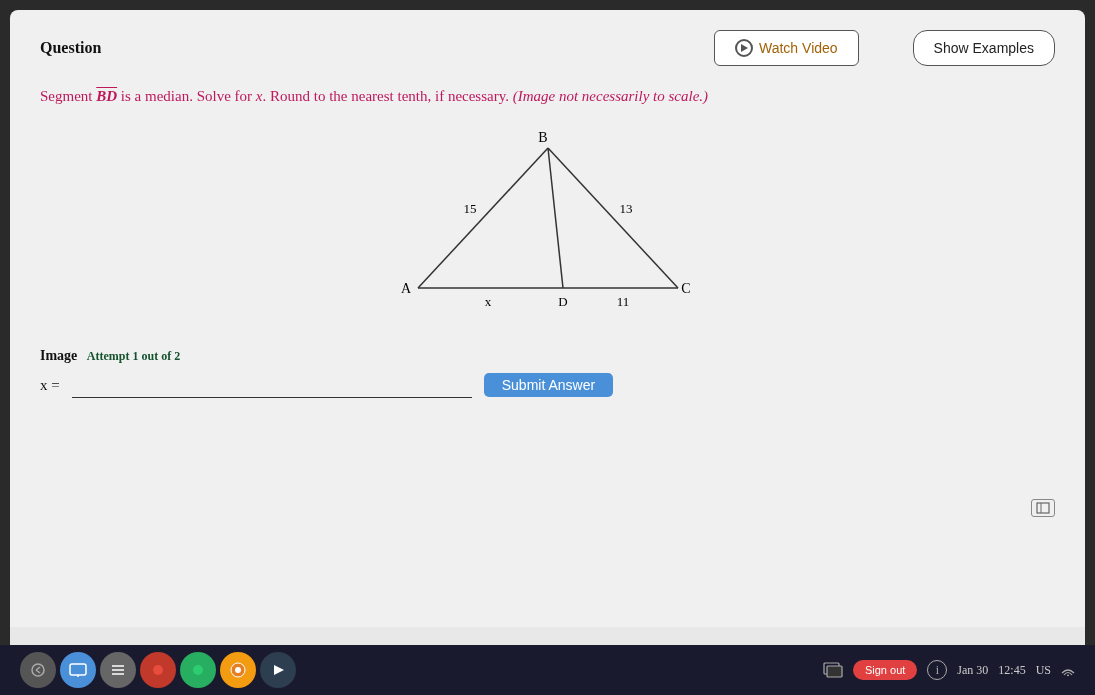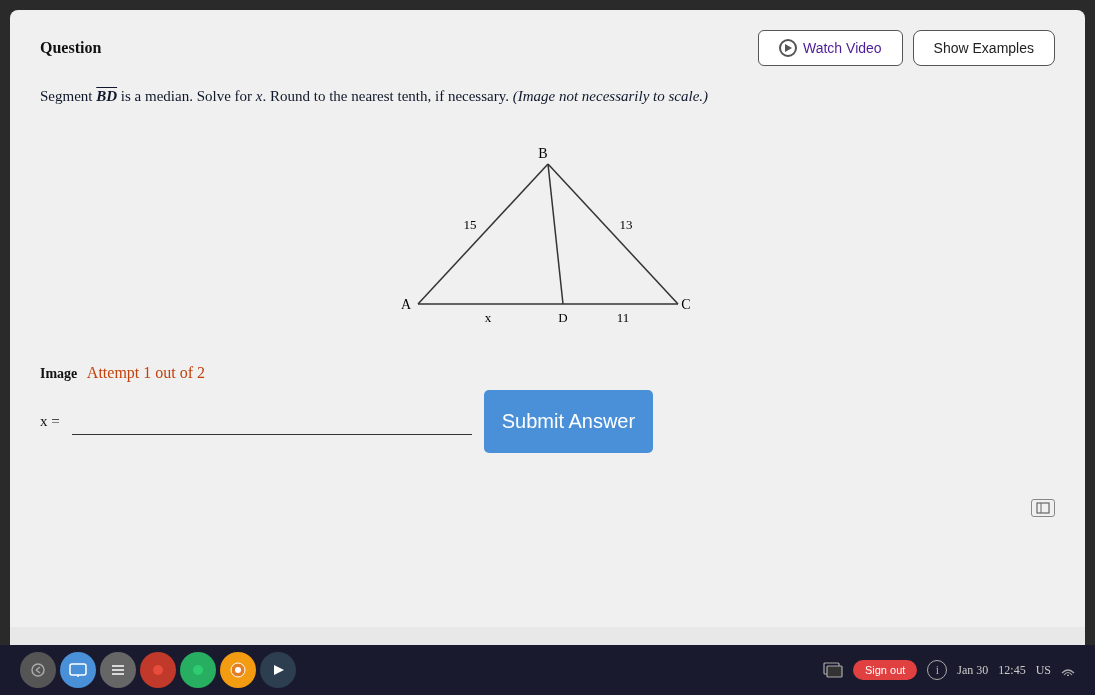--- a/index.html
+++ b/index.html
@@ -44,21 +44,21 @@
     .btn-watch-video {
       border: 1.5px solid #555;
       background: white;
       border-radius: 6px;
       padding: 8px 20px;
       font-size: 14px;
       cursor: pointer;
       display: flex;
       align-items: center;
       gap: 6px;
-      color: #4c1d95;
+      color: #a16207;
     }
 
     .btn-watch-video .play-circle {
       width: 18px;
       height: 18px;
       border-radius: 50%;
       border: 2px solid #555;
       display: inline-flex;
       align-items: center;
       justify-content: center;
@@ -69,32 +69,33 @@
       height: 0;
       border-top: 4px solid transparent;
       border-bottom: 4px solid transparent;
       border-left: 7px solid #555;
       margin-left: 1px;
     }
 
     .btn-show-examples {
       border: 1.5px solid #555;
       background: white;
-      border-radius: 8px;
+      border-radius: 14px;
       padding: 8px 20px;
       font-size: 14px;
       cursor: pointer;
       color: #222;
+      margin-left: 44px;
     }
 
     .problem-text {
       font-size: 15px;
-      color: #0f172a;
+      color: #be185d;
       line-height: 1.6;
-      margin-bottom: 36px;
+      margin-bottom: 20px;
     }
 
     .problem-text .overline {
       text-decoration: overline;
       font-weight: bold;
       font-style: italic;
     }
 
     .italic-note {
       font-style: italic;
@@ -111,23 +112,23 @@
     }
 
     .answer-label {
       font-weight: bold;
       font-size: 14px;
       color: #111;
       margin-bottom: 8px;
     }
 
     .attempt-text {
-      font-size: 16px;
-      color: #c2410c;
-      font-weight: normal;
+      font-size: 12px;
+      color: #14532d;
+      font-weight: bold;
       margin-left: 6px;
     }
 
     .answer-row {
       display: flex;
       align-items: center;
       gap: 12px;
     }
 
     .x-equals {
@@ -143,22 +144,22 @@
       font-size: 15px;
       padding: 4px 2px;
       outline: none;
     }
 
     .btn-submit {
       background: #4a90d9;
       color: white;
       border: none;
       border-radius: 5px;
-      padding: 20px 18px;
-      font-size: 20px;
+      padding: 4px 18px;
+      font-size: 14px;
       cursor: pointer;
     }
 
     .expand-icon {
       position: absolute;
       right: 30px;
       bottom: 110px;
       width: 24px;
       height: 18px;
       border: 1.5px solid #888;

